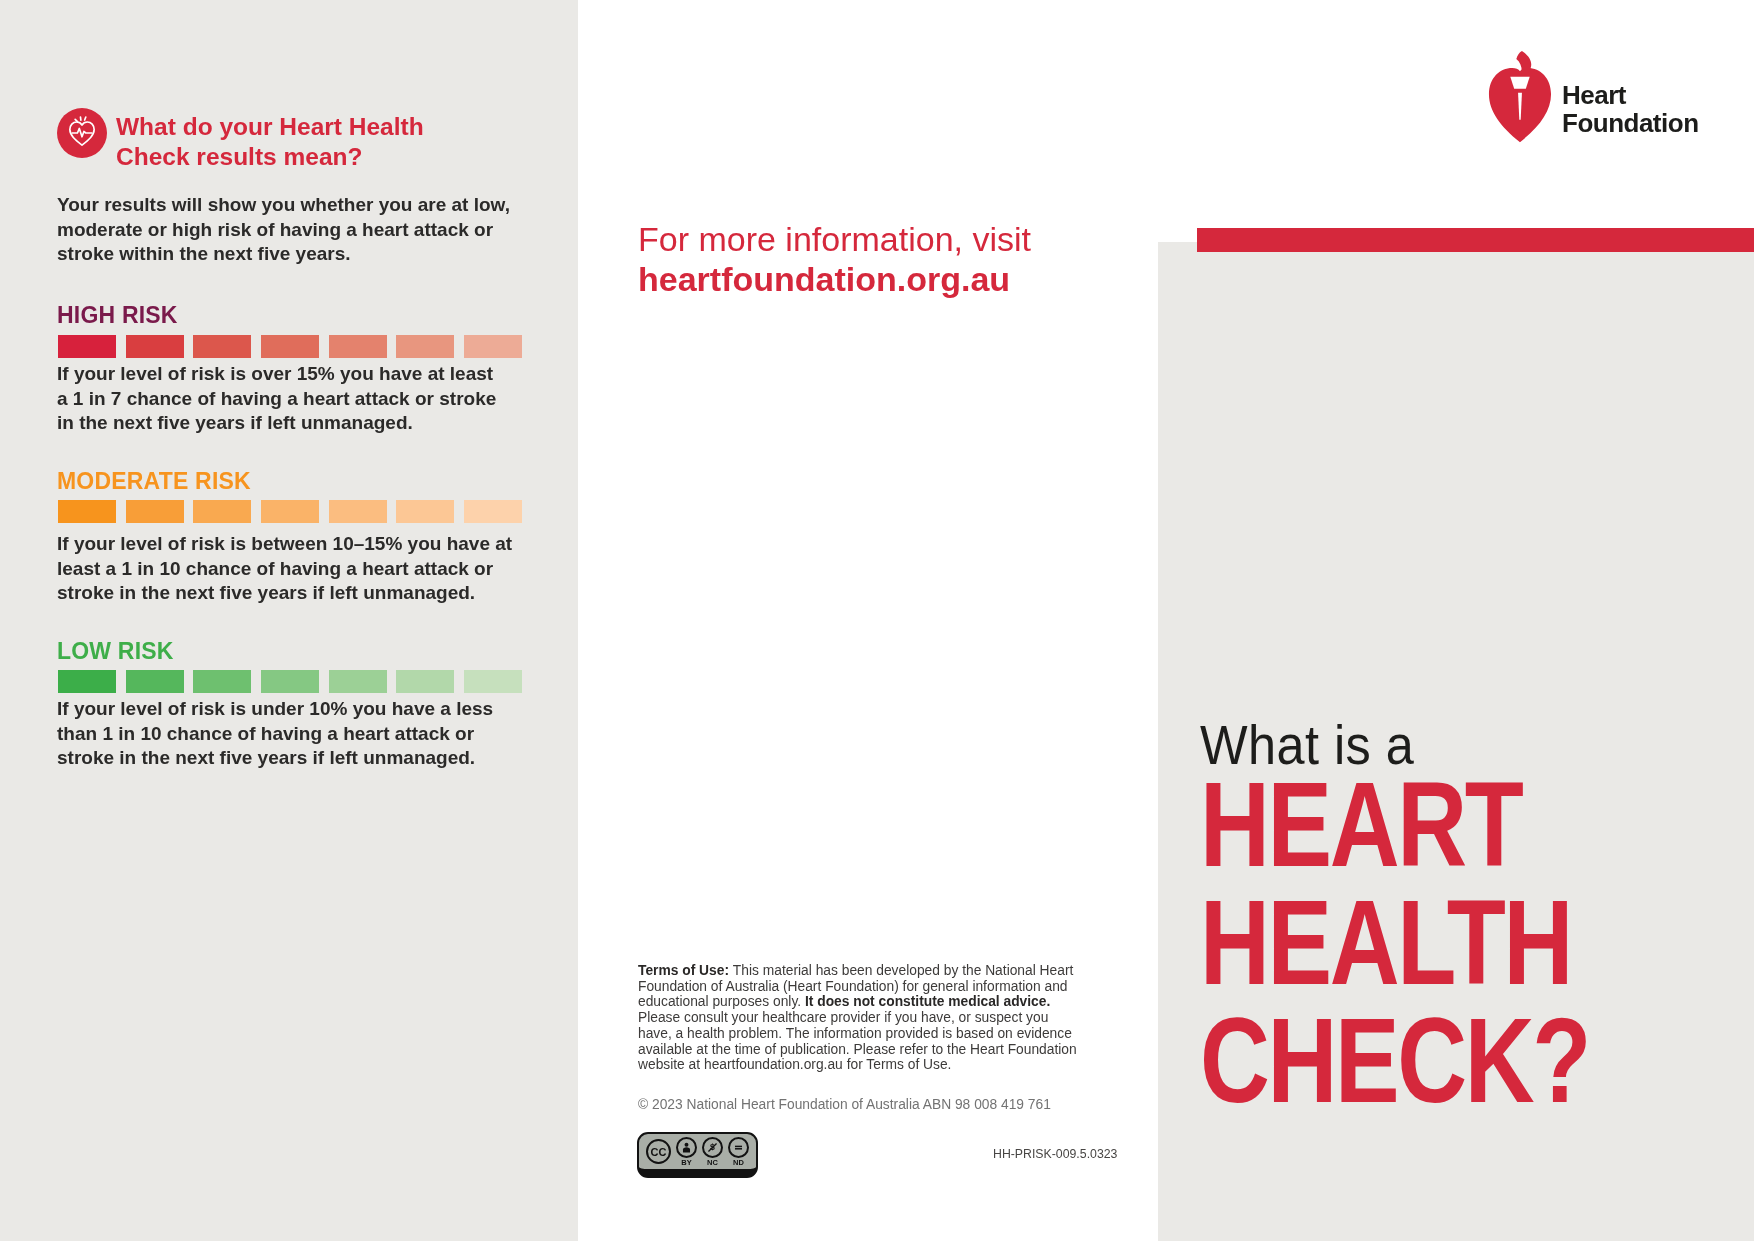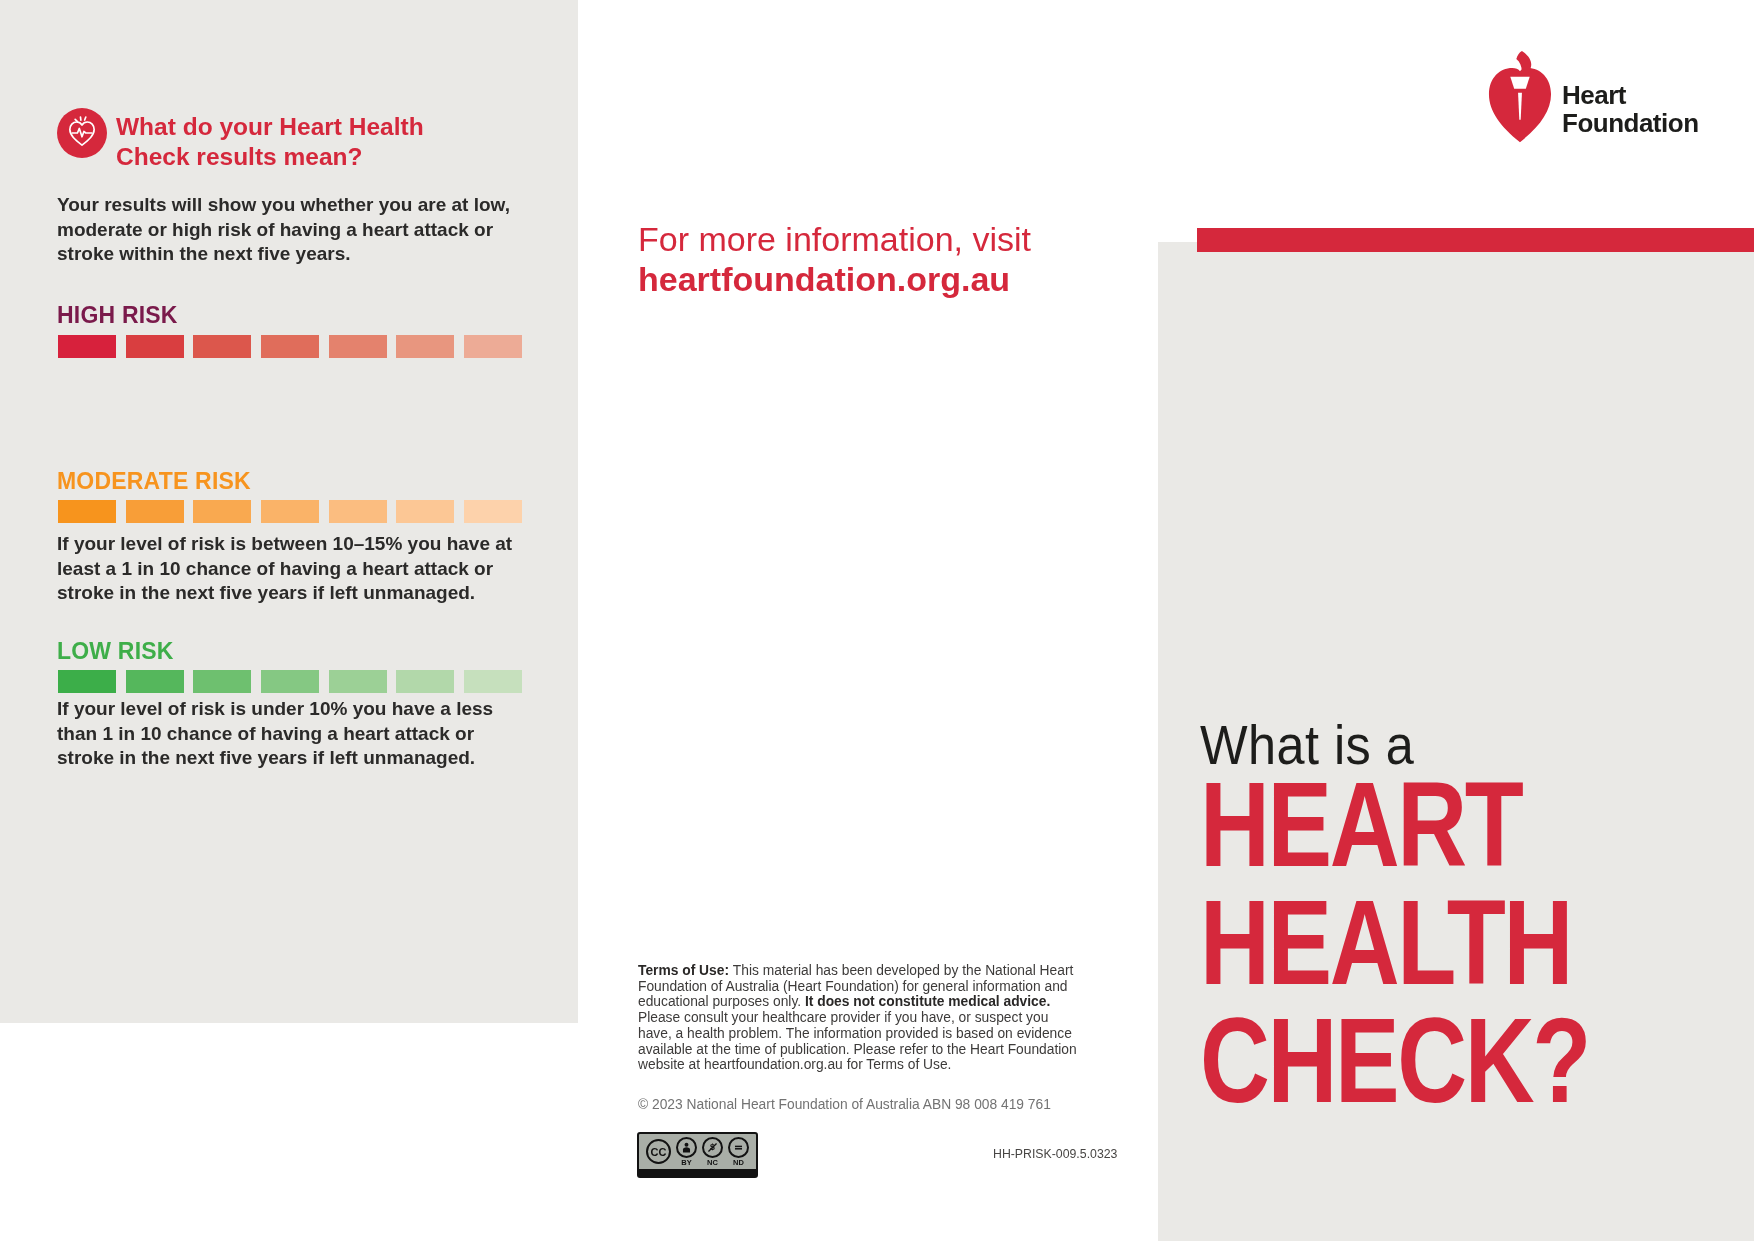--- a/index.html
+++ b/index.html
@@ -8,21 +8,21 @@
     --orange:#f7941e;
     --green:#3eae49;
     --panel:#eae9e6;
     --ink:#2b2a29;
   }
   *{margin:0;padding:0;box-sizing:border-box;}
   body{font-family:"Liberation Sans", sans-serif;background:#ffffff;}
   .page{position:relative;width:1754px;height:1241px;background:#ffffff;overflow:hidden;}
 
   
-  .left-panel{position:absolute;left:0;top:0;width:578px;height:1023px;background:var(--panel);}
+  .left-panel{position:absolute;left:0;top:0;width:578px;height:1241px;background:var(--panel);}
   .icon-circle{position:absolute;left:57px;top:108px;width:50px;height:50px;border-radius:50%;background:var(--red);display:flex;align-items:center;justify-content:center;}
   .left-heading{position:absolute;left:116px;top:112px;font-size:24.5px;line-height:29.5px;font-weight:700;color:var(--red);white-space:pre-line;}
   .body-text{position:absolute;left:57px;color:var(--ink);font-size:19px;line-height:24.7px;white-space:pre-line;width:505px;font-weight:bold;}
   .intro-text{top:193px;}
   .risk-label{position:absolute;left:57px;font-size:23px;font-weight:700;letter-spacing:0.2px;white-space:nowrap;text-align:center;}
   .risk-label.high{top:302px;color:var(--maroon);}
   .risk-label.moderate{top:468px;color:var(--orange);}
   .risk-label.low{top:638px;color:var(--green);}
   .risk-bars{position:absolute;left:58px;width:464px;height:23px;display:flex;gap:9.6px;}
   .risk-bars.high{top:335px;}
@@ -36,21 +36,21 @@
 
   
   .info-block{position:absolute;left:638px;top:219px;font-size:34px;line-height:40px;color:var(--red);}
   .info-line2{font-weight:700;}
   .terms{position:absolute;left:638px;top:963px;width:446px;font-size:13.8px;line-height:15.7px;color:#3d3b3a;}
   .terms b{color:#2a2827;}
   .copyright{position:absolute;left:638px;top:1097px;font-size:13.8px;color:#737373;white-space:nowrap;}
   .doc-code{position:absolute;left:993px;top:1147px;font-size:12.3px;color:#474543;white-space:nowrap;}
 
   
-  .cc-badge{position:absolute;left:637px;top:1132px;width:121px;height:46px;background:#a9aea7;border:2px solid #121212;border-bottom:9px solid #121212;border-radius:3px;display:flex;align-items:center;justify-content:space-evenly;padding:6px 2px;}
+  .cc-badge{position:absolute;left:637px;top:1132px;width:121px;height:46px;background:#a9aea7;border:2px solid #121212;border-bottom:9px solid #121212;border-radius:11px;display:flex;align-items:center;justify-content:space-evenly;padding:6px 2px;}
   .cc-col{display:flex;flex-direction:column;align-items:center;gap:1px;}
   .cc-circle{width:25px;height:25px;border-radius:50%;border:2.5px solid #121212;display:flex;align-items:center;justify-content:center;color:#121212;font-weight:700;font-size:11px;background:transparent;}
   .cc-circle.small{width:21px;height:21px;border-width:2.3px;}
   .cc-tag{font-size:7.5px;font-weight:700;color:#121212;line-height:8px;}
   .cc-circle svg{display:block;}
 
   
   .right-gray{position:absolute;left:1158px;top:242px;width:596px;height:999px;background:var(--panel);}
   .red-bar{position:absolute;left:1197px;top:228px;width:557px;height:24px;background:var(--red);}
   .logo{position:absolute;left:1486px;top:50px;display:flex;align-items:flex-start;}
@@ -87,20 +87,23 @@
     <div class="risk-label high">HIGH RISK</div>
     <div class="risk-bars high">
         <div class="bar-seg" style="background: rgb(215, 33, 60);"></div>
         <div class="bar-seg" style="background: rgb(217, 62, 64);"></div>
         <div class="bar-seg" style="background: rgb(220, 87, 76);"></div>
         <div class="bar-seg" style="background: rgb(224, 109, 91);"></div>
         <div class="bar-seg" style="background: rgb(228, 130, 109);"></div>
         <div class="bar-seg" style="background: rgb(232, 150, 127);"></div>
         <div class="bar-seg" style="background: rgb(237, 171, 150);"></div>
       </div>
+    <div class="body-text desc-high">If your level of risk is over 15% you have at least
+a 1 in 7 chance of having a heart attack or stroke
+in the next five years if left unmanaged.</div>
 
     <div class="risk-label moderate">MODERATE RISK</div>
     <div class="risk-bars moderate">
         <div class="bar-seg" style="background: rgb(247, 148, 29);"></div>
         <div class="bar-seg" style="background: rgb(248, 158, 56);"></div>
         <div class="bar-seg" style="background: rgb(249, 169, 80);"></div>
         <div class="bar-seg" style="background: rgb(250, 179, 104);"></div>
         <div class="bar-seg" style="background: rgb(251, 189, 128);"></div>
         <div class="bar-seg" style="background: rgb(252, 199, 149);"></div>
         <div class="bar-seg" style="background: rgb(253, 210, 171);"></div>

